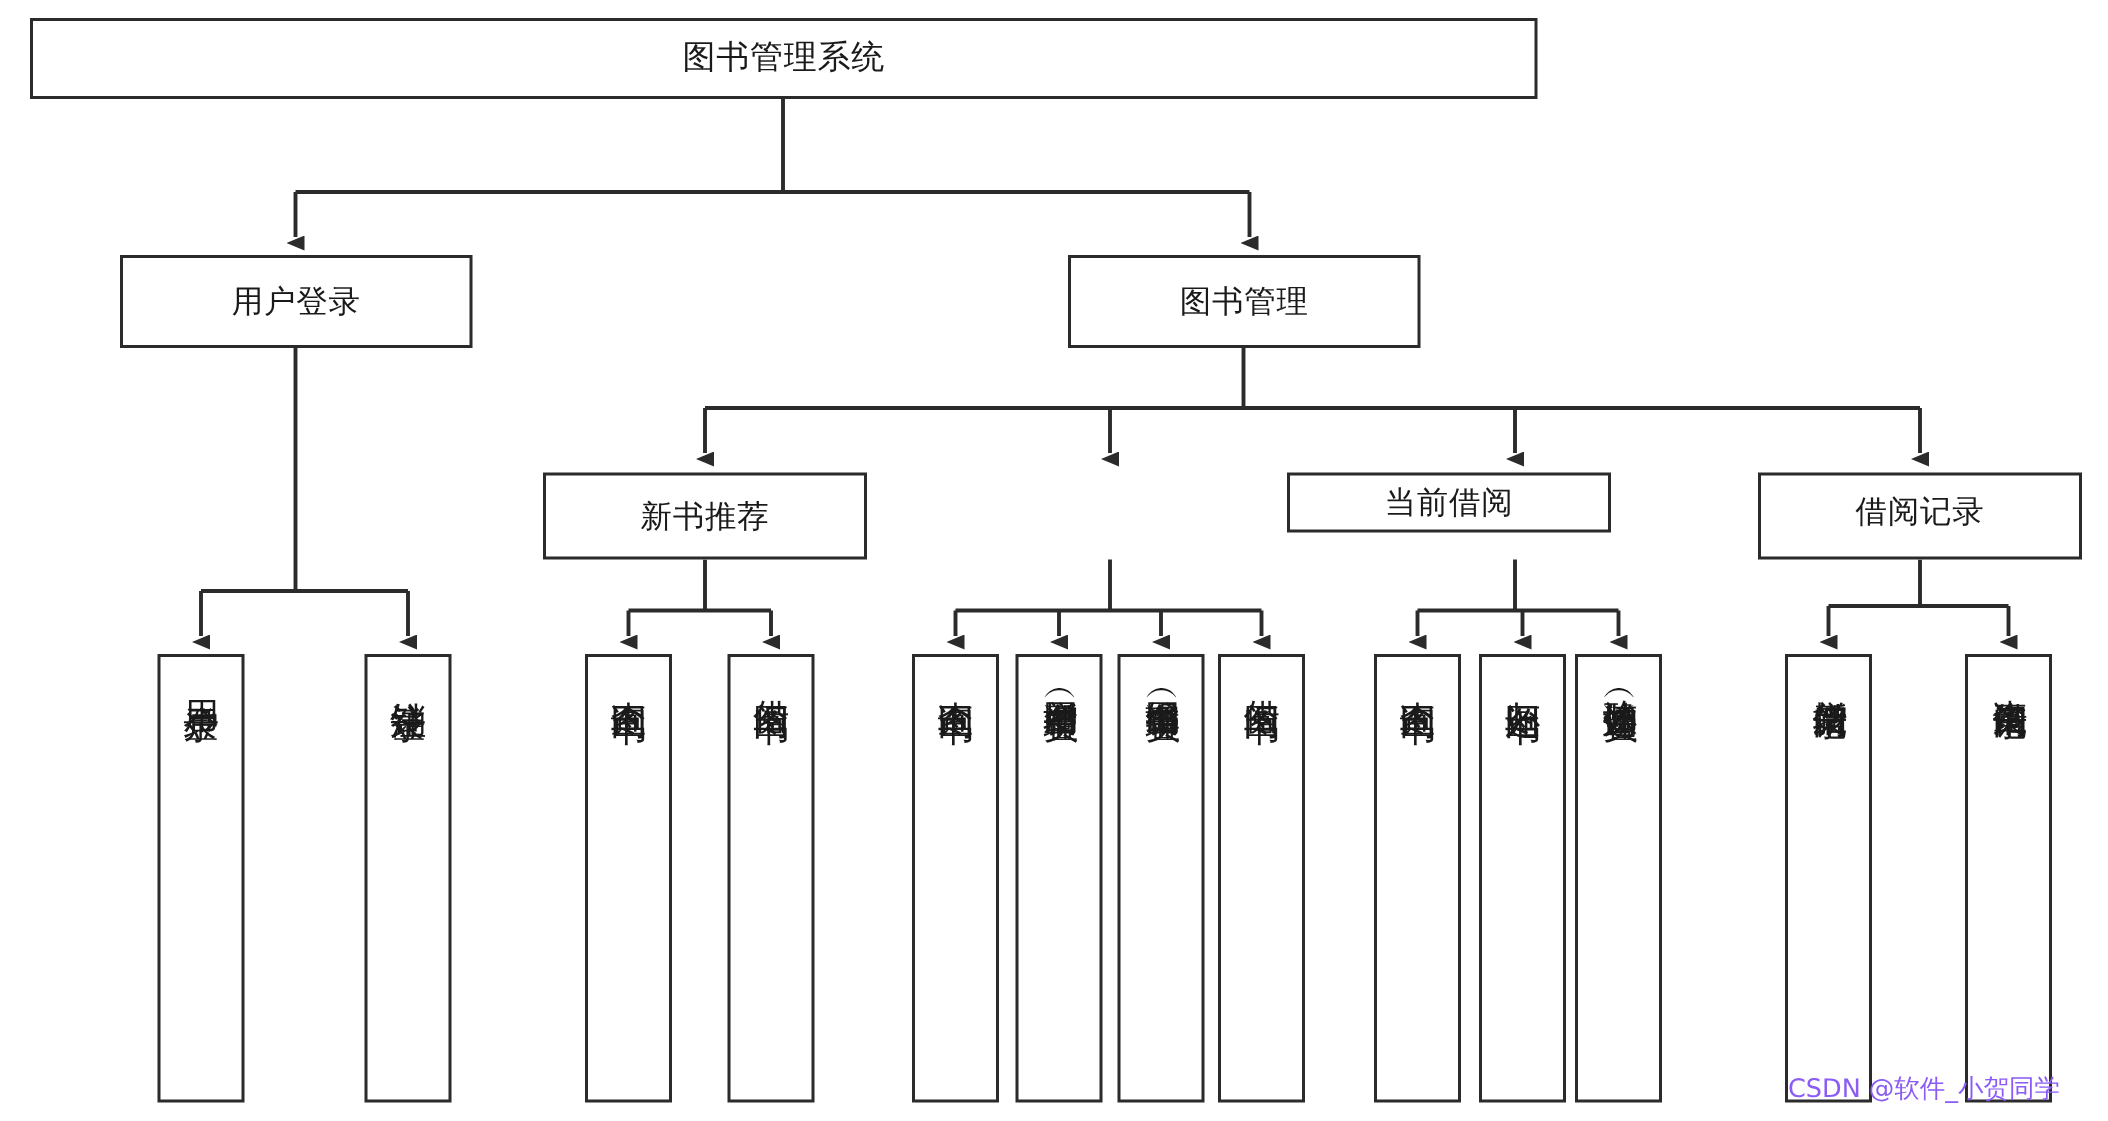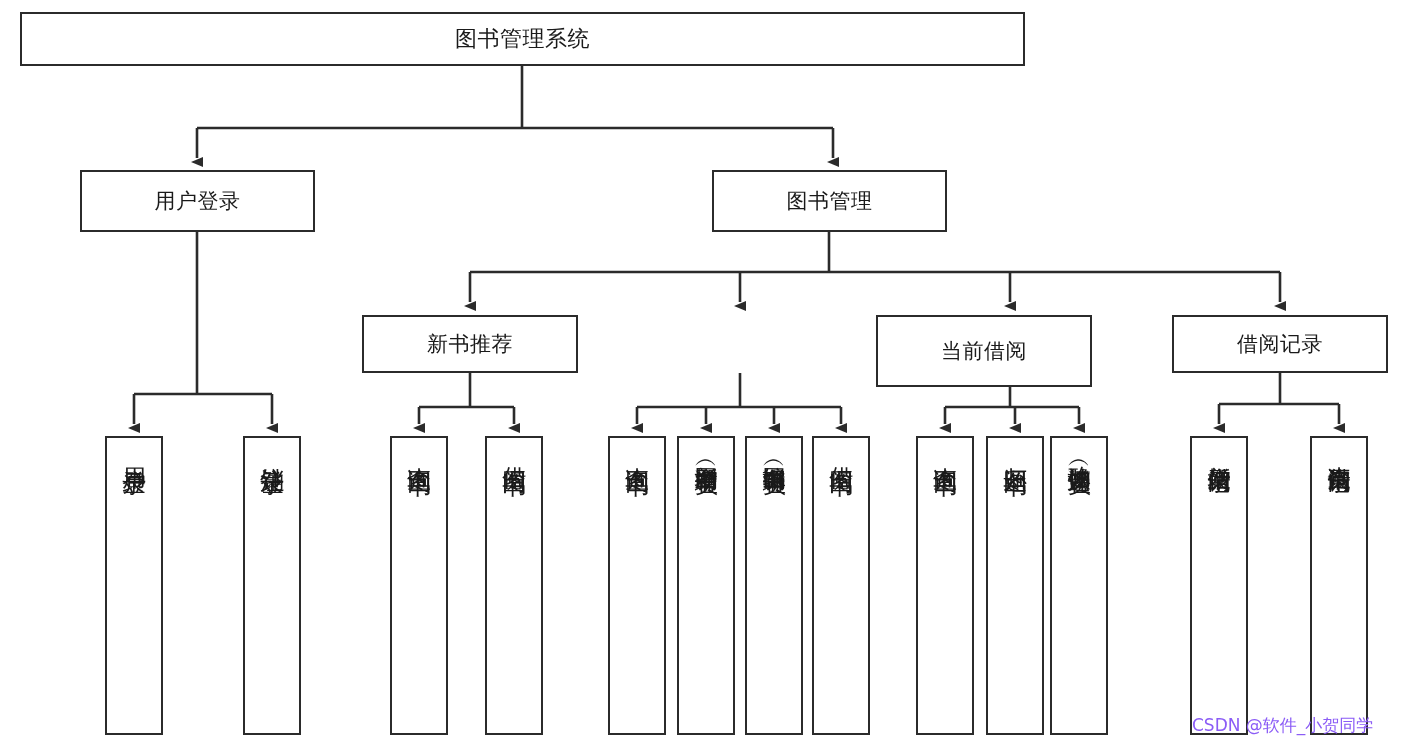--- a/index.html
+++ b/index.html
@@ -132,24 +132,24 @@
   <div class="node horiz" style="left:80px;top:170px;width:235px;height:62px;">
     <span class="node-label">用户登录</span>
   </div>
   <div class="node horiz" style="left:712px;top:170px;width:235px;height:62px;">
     <span class="node-label">图书管理</span>
   </div>
 
   <div class="node horiz" style="left:362px;top:315px;width:216px;height:58px;">
     <span class="node-label">新书推荐</span>
   </div>
-  <div class="node horiz" style="left:876px;top:315px;width:216px;height:72px;">
+  <div class="node horiz" style="left:858px;top:315px;width:216px;height:40px;">
     <span class="node-label">当前借阅</span>
   </div>
-  <div class="node horiz" style="left:1172px;top:315px;width:216px;height:58px;">
+  <div class="node horiz" style="left:1172px;top:315px;width:216px;height:58px;font-family:Liberation Mono, monospace;">
     <span class="node-label">借阅记录</span>
   </div>
 
   <div class="node vert" style="left:105px;top:436px;width:58px;height:299px;">
     <span class="node-label">用户登录</span>
   </div>
   <div class="node vert" style="left:243px;top:436px;width:58px;height:299px;">
     <span class="node-label">注销登录</span>
   </div>
 

